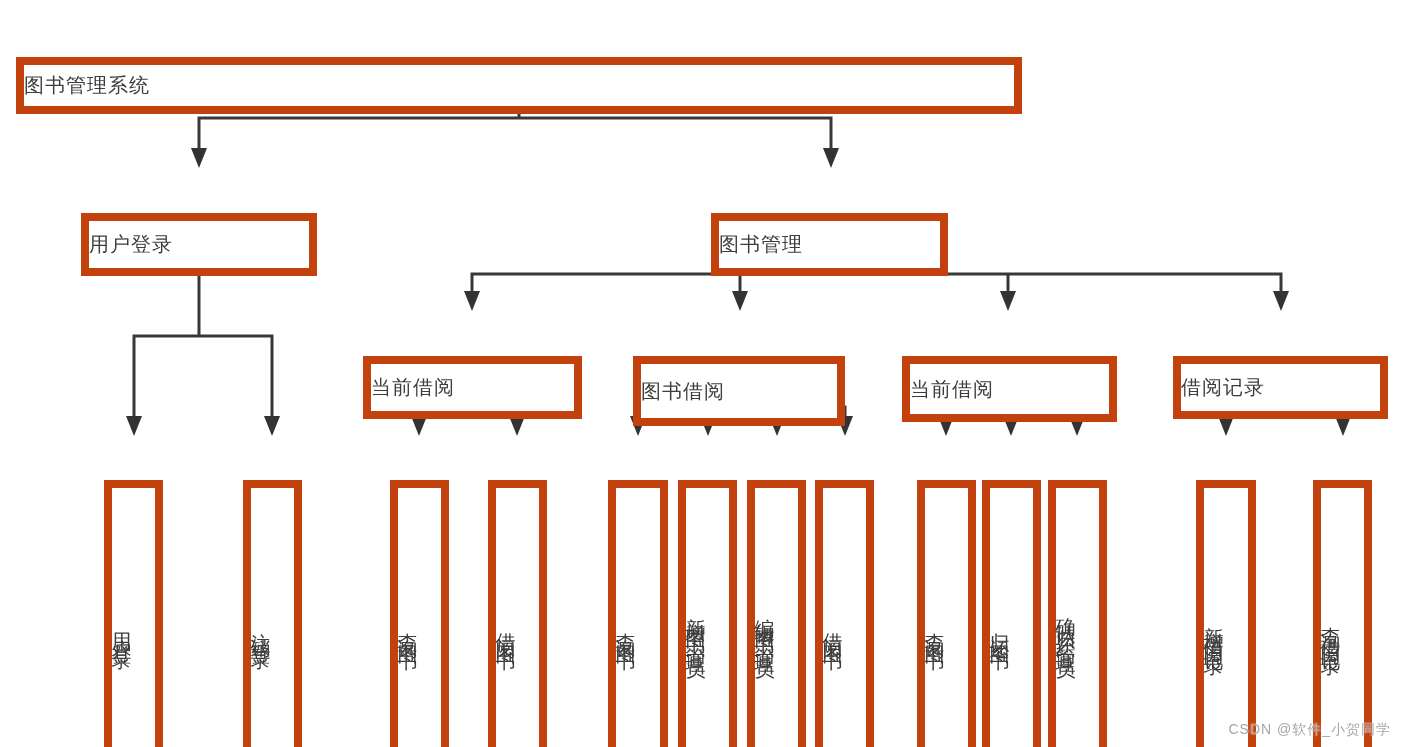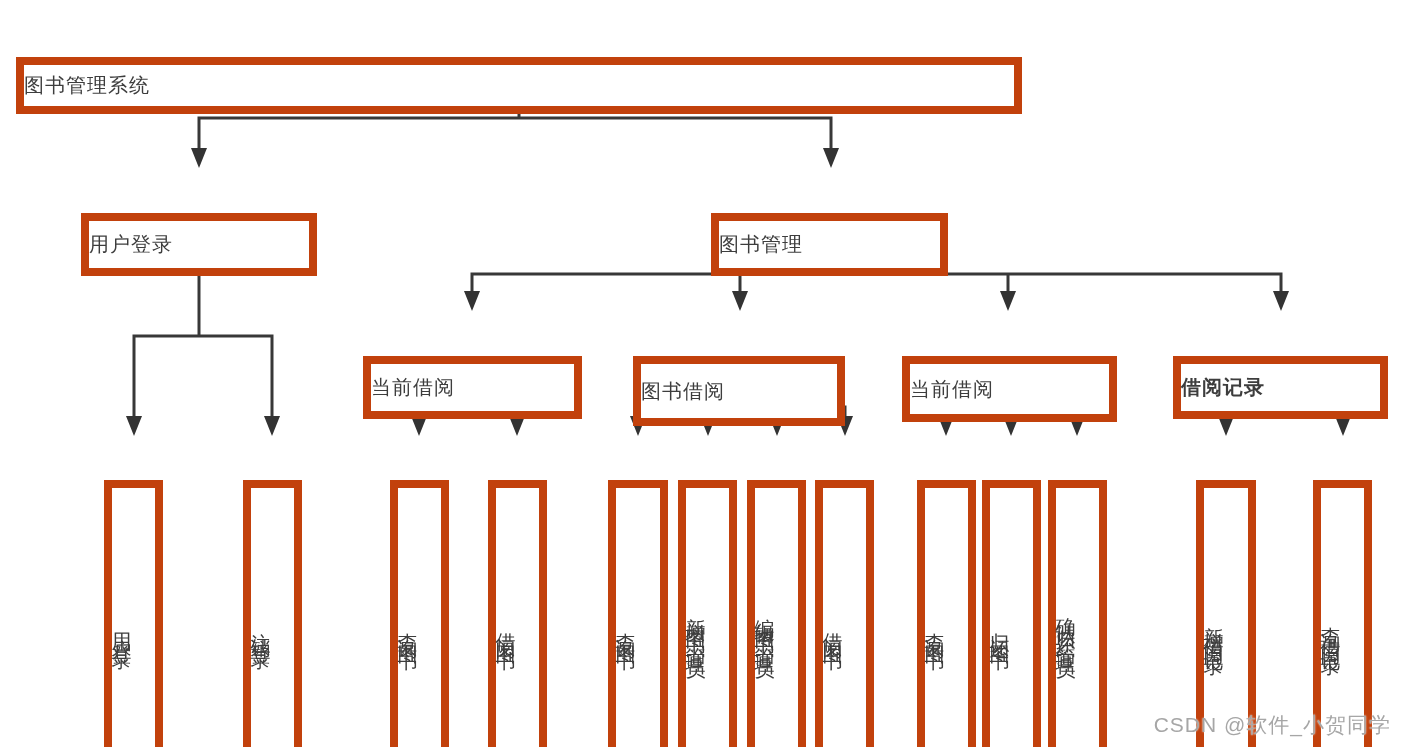--- a/index.html
+++ b/index.html
@@ -49,21 +49,21 @@
     white-space: nowrap;
     line-height: 1;
     letter-spacing: 6px;
     font-size: 20px;
     color: #3d3d3d;
   }
   .watermark {
     position: absolute;
     right: 14px;
     bottom: 8px;
-    font-size: 21px;
+    font-size: 14px;
     letter-spacing: 1px;
     color: #a6a6a6;
     text-shadow: 0 0 2px #ffffff;
     z-index: 5;
     white-space: nowrap;
   }
 </style>
 </head>
 <body>
 
@@ -137,21 +137,21 @@
 
   <div class="box" style="left:363px; top:312px; width:219px; height:63px;">
     <span class="label">当前借阅</span>
   </div>
   <div class="box" style="left:633px; top:312px; width:212px; height:70px;">
     <span class="label">图书借阅</span>
   </div>
   <div class="box" style="left:902px; top:312px; width:215px; height:66px;">
     <span class="label">当前借阅</span>
   </div>
-  <div class="box" style="left:1173px; top:312px; width:215px; height:63px;font-weight:bold;">
+  <div class="box" style="left:1173px; top:312px; width:215px; height:63px;">
     <span class="label">借阅记录</span>
   </div>
 
   <div class="box leaf" style="left:104px;">
     <span class="vtext">用户登录</span>
   </div>
   <div class="box leaf" style="left:243px;">
     <span class="vtext">注销登录</span>
   </div>
 

